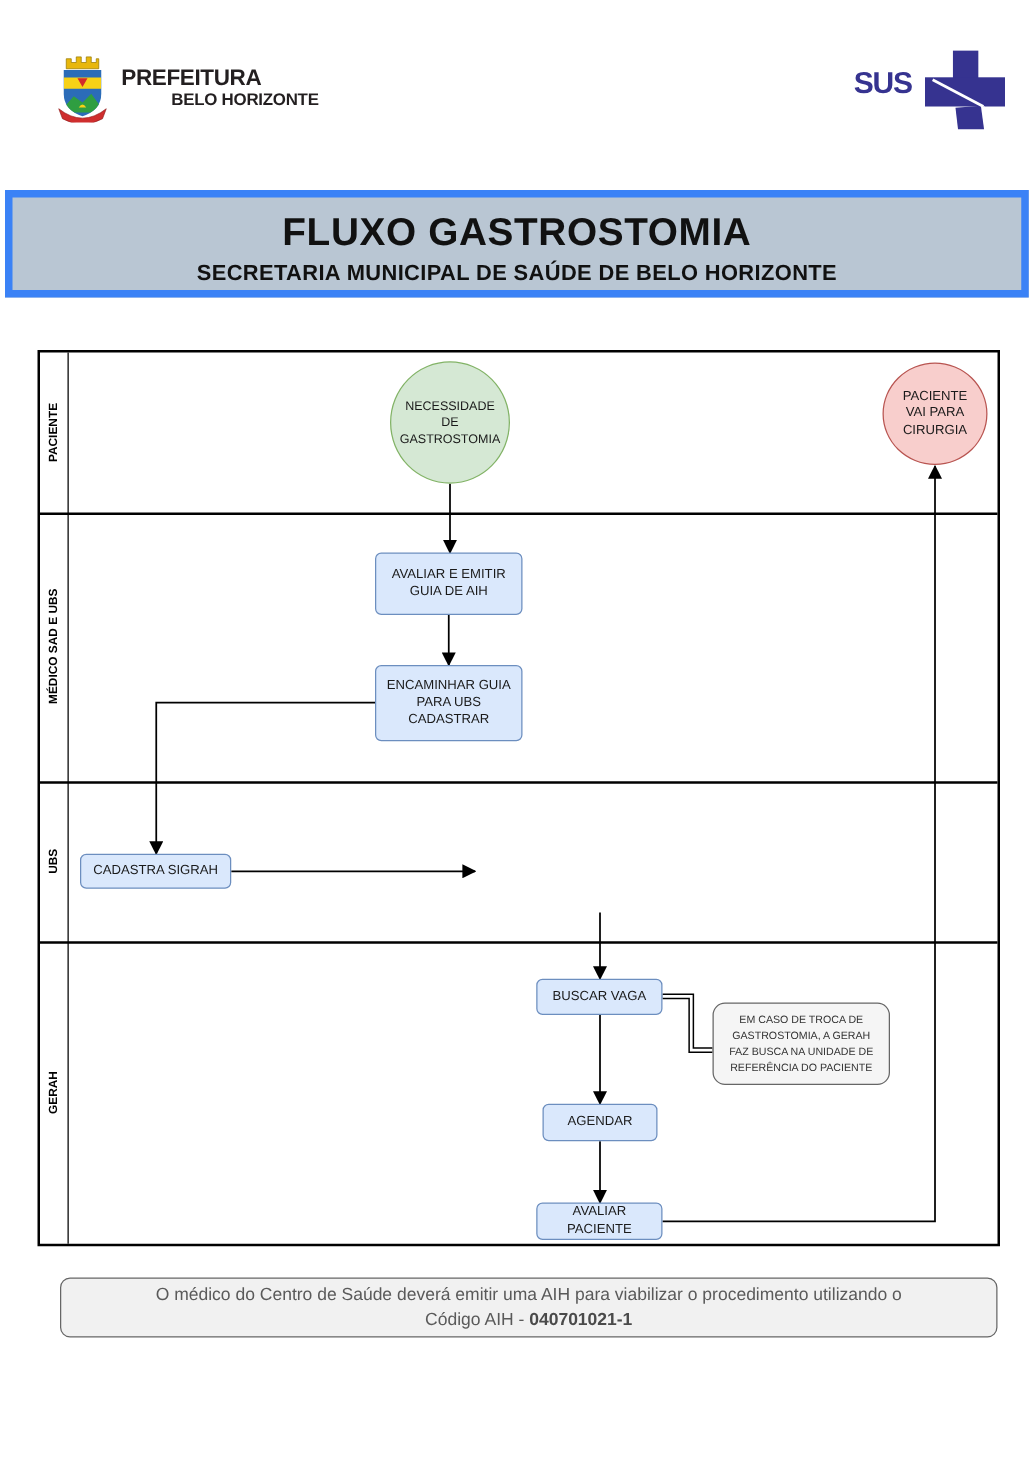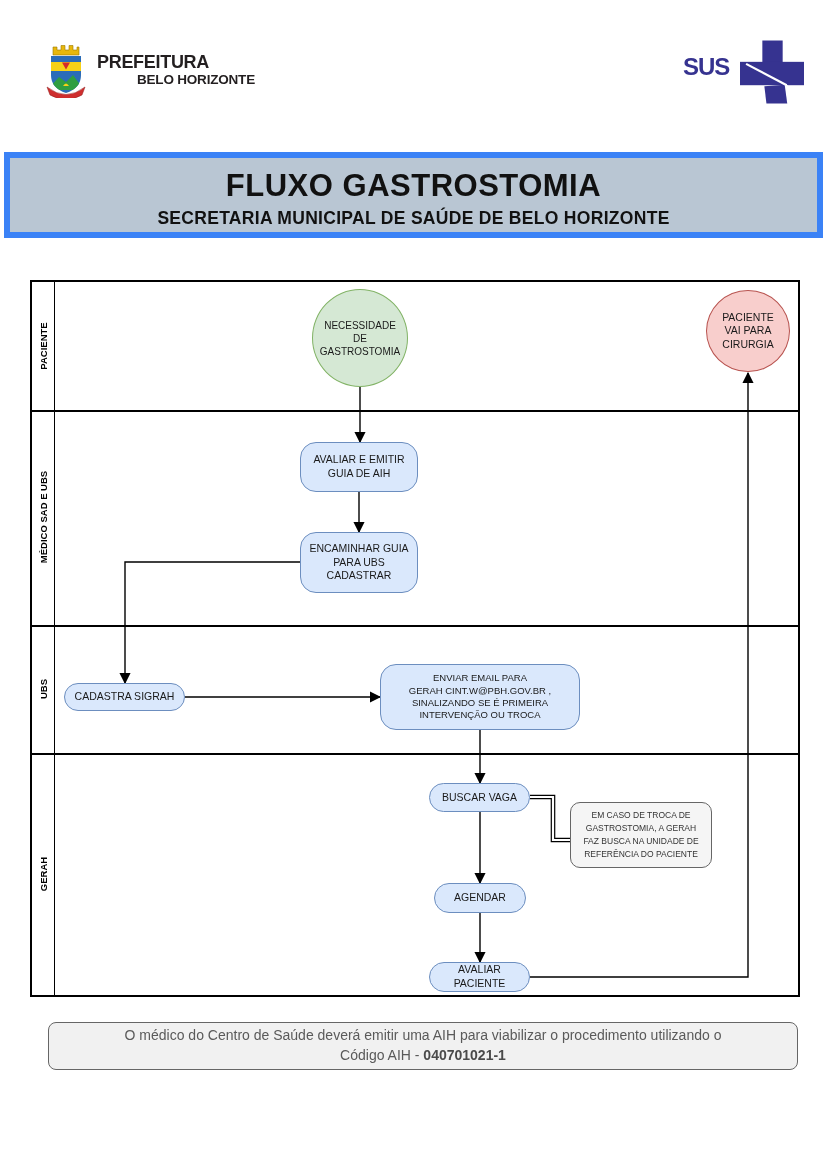--- a/index.html
+++ b/index.html
@@ -35,21 +35,21 @@
     font-size:9.5px;font-weight:bold;white-space:nowrap;color:#000;
   }
   
   .edges{position:absolute;inset:0;z-index:1;}
   .edge{stroke:#000;stroke-width:1.4;fill:none;}
   .edge-double-outer{stroke:#000;stroke-width:4.6;fill:none;}
   .edge-double-inner{stroke:#fff;stroke-width:2.2;fill:none;}
   
   .node{
     position:absolute;z-index:2;box-sizing:border-box;display:flex;align-items:center;justify-content:center;
-    text-align:center;background:#dae8fc;border:1px solid #6c8ebf;border-radius:16px;
+    text-align:center;background:#dae8fc;border:1px solid #6c8ebf;border-radius:5px;
     font-size:10.5px;line-height:1.3;color:#1a1a1a;white-space:pre-line;padding:2px 4px;
   }
   .node.circle-start{background:#d5e8d4;border-color:#82b366;border-radius:50%;font-size:10px;}
   .node.circle-end{background:#f8cecc;border-color:#b85450;border-radius:50%;font-size:10.5px;}
   .node.small-text{font-size:9.5px;}
   .node.note{background:#f5f5f5;border-color:#666;border-radius:10px;font-size:8.5px;color:#333;line-height:1.55;}
   
   .footer-note{
     position:absolute;left:48px;top:1022px;width:750px;height:48px;box-sizing:border-box;
     background:#f1f1f1;border:1.5px solid #666;border-radius:8px;
@@ -135,24 +135,20 @@
 GASTROSTOMIA</div>
     <div class="node circle-end" style="left:674px;top:8px;width:84px;height:82px;">PACIENTE
 VAI PARA
 CIRURGIA</div>
     <div class="node" style="left:268px;top:160px;width:118px;height:50px;">AVALIAR E EMITIR
 GUIA DE AIH</div>
     <div class="node" style="left:268px;top:250px;width:118px;height:61px;">ENCAMINHAR GUIA
 PARA UBS
 CADASTRAR</div>
     <div class="node" style="left:32px;top:401px;width:121px;height:28px;">CADASTRA SIGRAH</div>
-    <div class="node small-text" style="left:348px;top:382px;width:200px;height:66px;">ENVIAR EMAIL PARA
-GERAH CINT.W@PBH.GOV.BR ,
-SINALIZANDO SE É PRIMEIRA
-INTERVENÇÃO OU TROCA</div>
     <div class="node" style="left:397px;top:501px;width:101px;height:29px;">BUSCAR VAGA</div>
     <div class="node note" style="left:538px;top:520px;width:142px;height:66px;">EM CASO DE TROCA DE
 GASTROSTOMIA, A GERAH
 FAZ BUSCA NA UNIDADE DE
 REFERÊNCIA DO PACIENTE</div>
     <div class="node" style="left:402px;top:601px;width:92px;height:30px;">AGENDAR</div>
     <div class="node" style="left:397px;top:680px;width:101px;height:30px;">AVALIAR
 PACIENTE</div>
   </div>
 </div>

